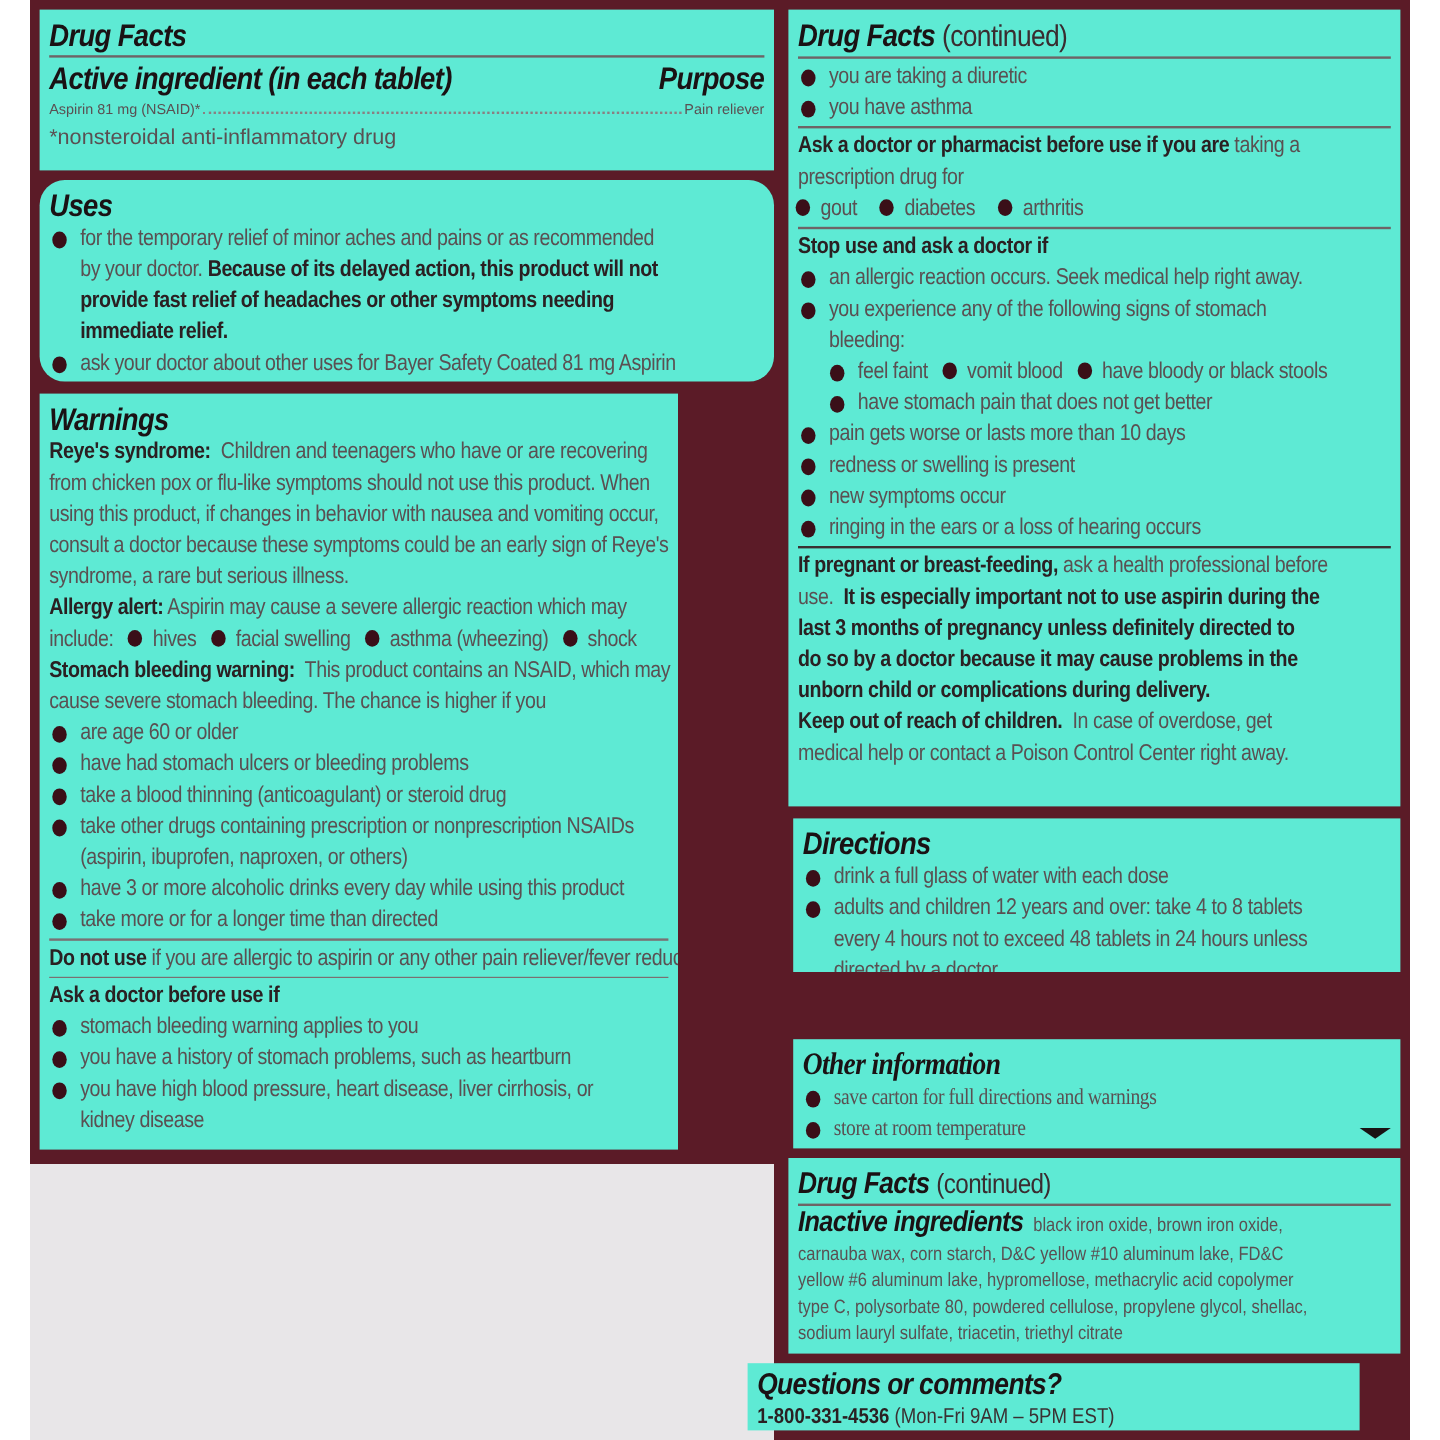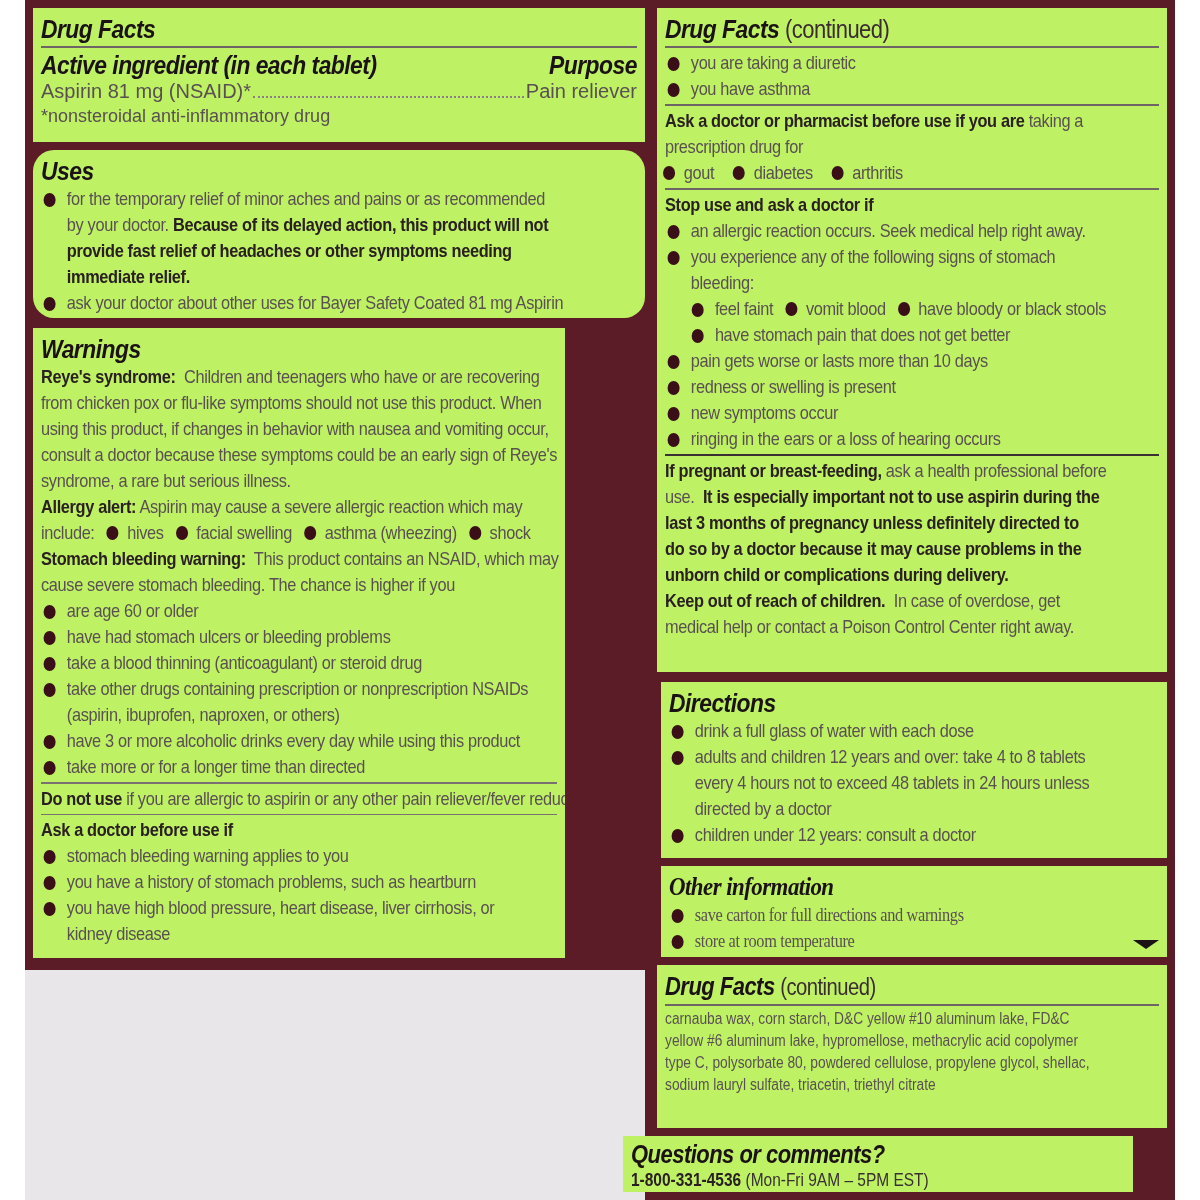--- a/index.html
+++ b/index.html
@@ -1,20 +1,20 @@
 <!DOCTYPE html>
 <html><head>
 <meta charset="utf-8">
 <style>
   * { box-sizing: border-box; margin: 0; padding: 0; }
   html, body { width: 1200px; height: 1200px; background: #ffffff; overflow: hidden; }
   body { position: relative; font-family: "Liberation Sans", sans-serif; color: #1c1416; }
   .frame { position: absolute; left: 25px; top: 0; width: 1150px; height: 1200px; background: #5b1b27; }
   .gray-fill { position: absolute; left: 25px; top: 970px; width: 620px; height: 230px; background: #e8e6e8; }
-  .panel { position: absolute; background: #bef264; padding: 6px 8px 4px 8px; overflow: hidden; }
+  .panel { position: absolute; background: #5eead4; padding: 6px 8px 4px 8px; overflow: hidden; }
   .h-italic { font-style: italic; font-weight: bold; font-size: 26px; letter-spacing: -0.6px; line-height: 30px; color: #1a1214; transform: scaleX(0.88); transform-origin: left center; white-space: nowrap; display: inline-block; }
   .h-italic.sm { font-size: 25px; }
   .cont { font-style: normal; font-weight: normal; font-size: 25px; color: #3a2c30; }
   .rule { height: 2px; background: #6e6466; margin: 2px 0 2px 0; }
   .rule.thin { height: 1.5px; background: #7a7072; }
   .t { font-size: 19px; line-height: 26px; color: #5a5052; letter-spacing: -0.4px; transform: scaleX(0.86); transform-origin: left center; white-space: nowrap; }
   .t b, .b { font-weight: bold; color: #2a2022; }
   .li { position: relative; padding-left: 30px; }
   .li.sub { padding-left: 58px; }
   .dot { position: absolute; left: 3px; top: 7px; width: 14px; height: 14px; border-radius: 50%; background: #3a0f18; }
@@ -33,21 +33,21 @@
 <div class="frame"></div>
 <div class="gray-fill"></div>
 
 <div class="panel" style="left:33px; top:8px; width:612px; height:134px;">
   <div><span class="h-italic">Drug Facts</span></div>
   <div class="rule"></div>
   <div class="row-flex" style="height:30px;">
     <span class="h-italic">Active ingredient (in each tablet)</span>
     <span class="h-italic" style="transform-origin:right center;">Purpose</span>
   </div>
-  <div class="row-flex" style="font-size:20px; color:#5a5052; line-height:22px;">
+  <div class="row-flex" style="font-size:12px; color:#5a5052; line-height:22px;">
     <span>Aspirin 81 mg (NSAID)*</span>
     <span class="leader"></span>
     <span>Pain reliever</span>
   </div>
   <div style="font-size:18px; color:#5a5052; line-height:24px;">*nonsteroidal anti-inflammatory drug</div>
 </div>
 
 <div class="panel" style="left:33px; top:150px; width:612px; height:168px;border-radius:21px;">
   <div><span class="h-italic">Uses</span></div>
   <div class="t li"><span class="dot"></span><span>for the temporary relief of minor aches and pains or as recommended</span></div>
@@ -109,39 +109,43 @@
   <div class="rule" style="background:#3a3032;"></div>
   <div class="t"><b>If pregnant or breast-feeding,</b> <span>ask a health professional before</span></div>
   <div class="t"><span>use.</span>&nbsp; <b>It is especially important not to use aspirin during the</b></div>
   <div class="t"><b>last 3 months of pregnancy unless definitely directed to</b></div>
   <div class="t"><b>do so by a doctor because it may cause problems in the</b></div>
   <div class="t"><b>unborn child or complications during delivery.</b></div>
   <div class="t"><b>Keep out of reach of children.</b>&nbsp; <span>In case of overdose, get</span></div>
   <div class="t">medical help or contact a Poison Control Center right away.</div>
 </div>
 
-<div class="panel" style="left:661px; top:682px; width:506px; height:176px;">
+<div class="panel" style="left:661px; top:682px; width:506px; height:128px;">
   <div><span class="h-italic">Directions</span></div>
   <div class="t li"><span class="dot"></span><span>drink a full glass of water with each dose</span></div>
   <div class="t li"><span class="dot"></span><span>adults and children 12 years and over: take 4 to 8 tablets</span></div>
   <div class="t li"><span>every 4 hours not to exceed 48 tablets in 24 hours unless</span></div>
   <div class="t li"><span>directed by a doctor</span></div>
   <div class="t li"><span class="dot"></span><span>children under 12 years: consult a doctor</span></div>
 </div>
 
 <div class="panel" style="left:661px; top:866px; width:506px; height:91px;font-family:Liberation Serif, serif;">
   <div><span class="h-italic">Other information</span></div>
   <div class="t li"><span class="dot"></span><span>save carton for full directions and warnings</span></div>
   <div class="t li"><span class="dot"></span><span>store at room temperature</span></div>
   <div class="arrow-down" style="left:472px; top:74px;"></div>
 </div>
 
 <div class="panel" style="left:657px; top:965px; width:510px; height:163px;">
   <div><span class="h-italic sm"><span>Drug Facts</span> <span class="cont" style="font-size:23px">(continued)</span></span></div>
   <div class="rule"></div>
+  <div style="white-space:nowrap; line-height:26px;">
+    <span class="h-italic sm" style="font-size:24px; line-height:24px;">Inactive ingredients</span>
+    <span style="font-size:16px; color:#5a5052; display:inline-block; transform:scaleX(0.86); transform-origin:left center; margin-left:-22px;">black iron oxide, brown iron oxide,</span>
+  </div>
   <div style="font-size:16px; line-height:22px; color:#5a5052; white-space:nowrap; transform:scaleX(0.86); transform-origin:left center;">carnauba wax, corn starch, D&amp;C yellow #10 aluminum lake, FD&amp;C</div>
   <div style="font-size:16px; line-height:22px; color:#5a5052; white-space:nowrap; transform:scaleX(0.86); transform-origin:left center;">yellow #6 aluminum lake, hypromellose, methacrylic acid copolymer</div>
   <div style="font-size:16px; line-height:22px; color:#5a5052; white-space:nowrap; transform:scaleX(0.86); transform-origin:left center;">type C, polysorbate 80, powdered cellulose, propylene glycol, shellac,</div>
   <div style="font-size:16px; line-height:22px; color:#5a5052; white-space:nowrap; transform:scaleX(0.86); transform-origin:left center;">sodium lauryl sulfate, triacetin, triethyl citrate</div>
 </div>
 
 <div class="panel" style="left:623px; top:1136px; width:510px; height:56px; padding-top:3px;">
   <div><span class="h-italic sm">Questions or comments?</span></div>
   <div class="phone"><b>1-800-331-4536</b> <span>(Mon-Fri 9AM – 5PM EST)</span></div>
 </div>

